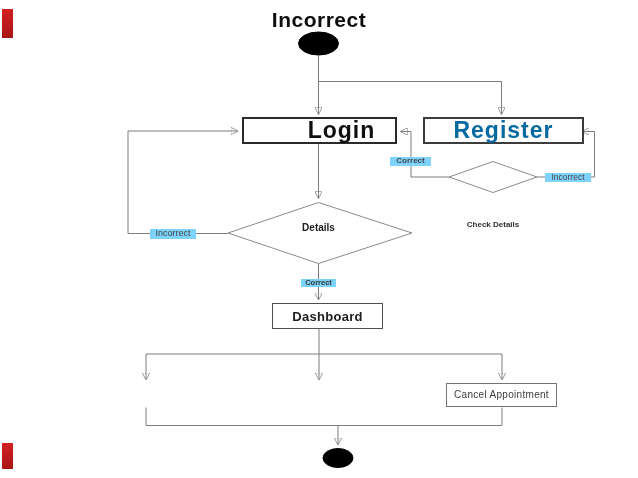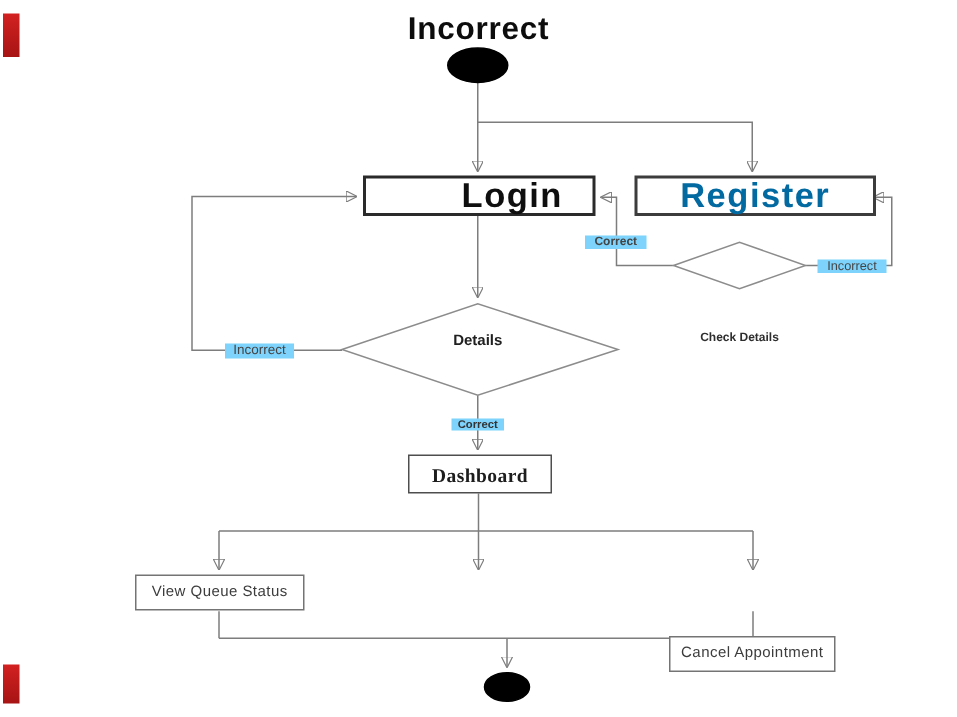--- a/index.html
+++ b/index.html
@@ -17,27 +17,27 @@
   .abs{position:absolute;box-sizing:border-box;}
   .box{
     position:absolute;box-sizing:border-box;background:#ffffff;
     display:flex;align-items:center;justify-content:center;
     text-align:center;line-height:1;
   }
   .box-login{left:242px;top:117px;width:155px;height:27px;border:2px solid #2a2a2a;
     font-size:23px;font-weight:800;color:#0f0f0f;letter-spacing:1px;padding-left:44px;}
   .box-register{left:423px;top:117px;width:161px;height:27px;border:2px solid #3c3c3c;
     font-size:23px;font-weight:600;color:#0369a1;letter-spacing:1px;}
-  .box-dashboard{left:272px;top:303px;width:96px;height:26px;border:1.5px solid #4e4e4e;
-    font-size:13px;font-weight:700;color:#1d1d1d;letter-spacing:0.3px;font-family:Liberation Serif, serif;}
+  .box-dashboard{left:272px;top:303px;width:111px;height:26px;border:1.5px solid #4e4e4e;
+    font-size:13px;font-weight:700;color:#1d1d1d;letter-spacing:0.3px;}
   .box-small{height:24px;border:1px solid #747474;font-size:10px;font-weight:400;
     color:#3c3c3c;letter-spacing:0.3px;}
   .box-vqs{left:90px;top:383px;width:113px;}
   .box-wait{left:264px;top:383px;width:112px;}
-  .box-cancel{left:446px;top:383px;width:111px;margin-top:41px;}
+  .box-cancel{left:446px;top:383px;width:111px;}
 
   .customer-title{left:239px;top:8px;width:160px;text-align:center;
     font-size:21px;font-weight:800;color:#0d0d0d;letter-spacing:0.5px;}
 
   .diamond-label{text-align:center;color:#202020;font-weight:700;}
   .lbl-check-details{left:455px;top:172px;width:76px;font-size:8px;color:#2e2e2e;margin-top:48px;}
   .lbl-check-mobile{left:236px;top:222px;width:165px;font-size:10px;line-height:11.5px;}
 
   .edge-label{position:absolute;box-sizing:border-box;background:#7dd3fc;
     text-align:center;color:#454545;line-height:1.1;padding:0 1px;}
@@ -90,23 +90,20 @@
 
   <div class="box box-login">
     <span>Login</span>
   </div>
   <div class="box box-register">
     <span>Register</span>
   </div>
   <div class="box box-dashboard">
     <span>Dashboard</span>
   </div>
-  <div class="box box-small box-vqs">
-    <span>View Queue Status</span>
-  </div>
   <div class="box box-small box-cancel">
     <span>Cancel Appointment</span>
   </div>
 
   <div class="abs diamond-label lbl-check-details">Check Details</div>
   <div class="abs diamond-label lbl-check-mobile">
     <span style="display:block">Details</span>
   </div>
 
   <div class="edge-label lbl-correct-register">Correct</div>

